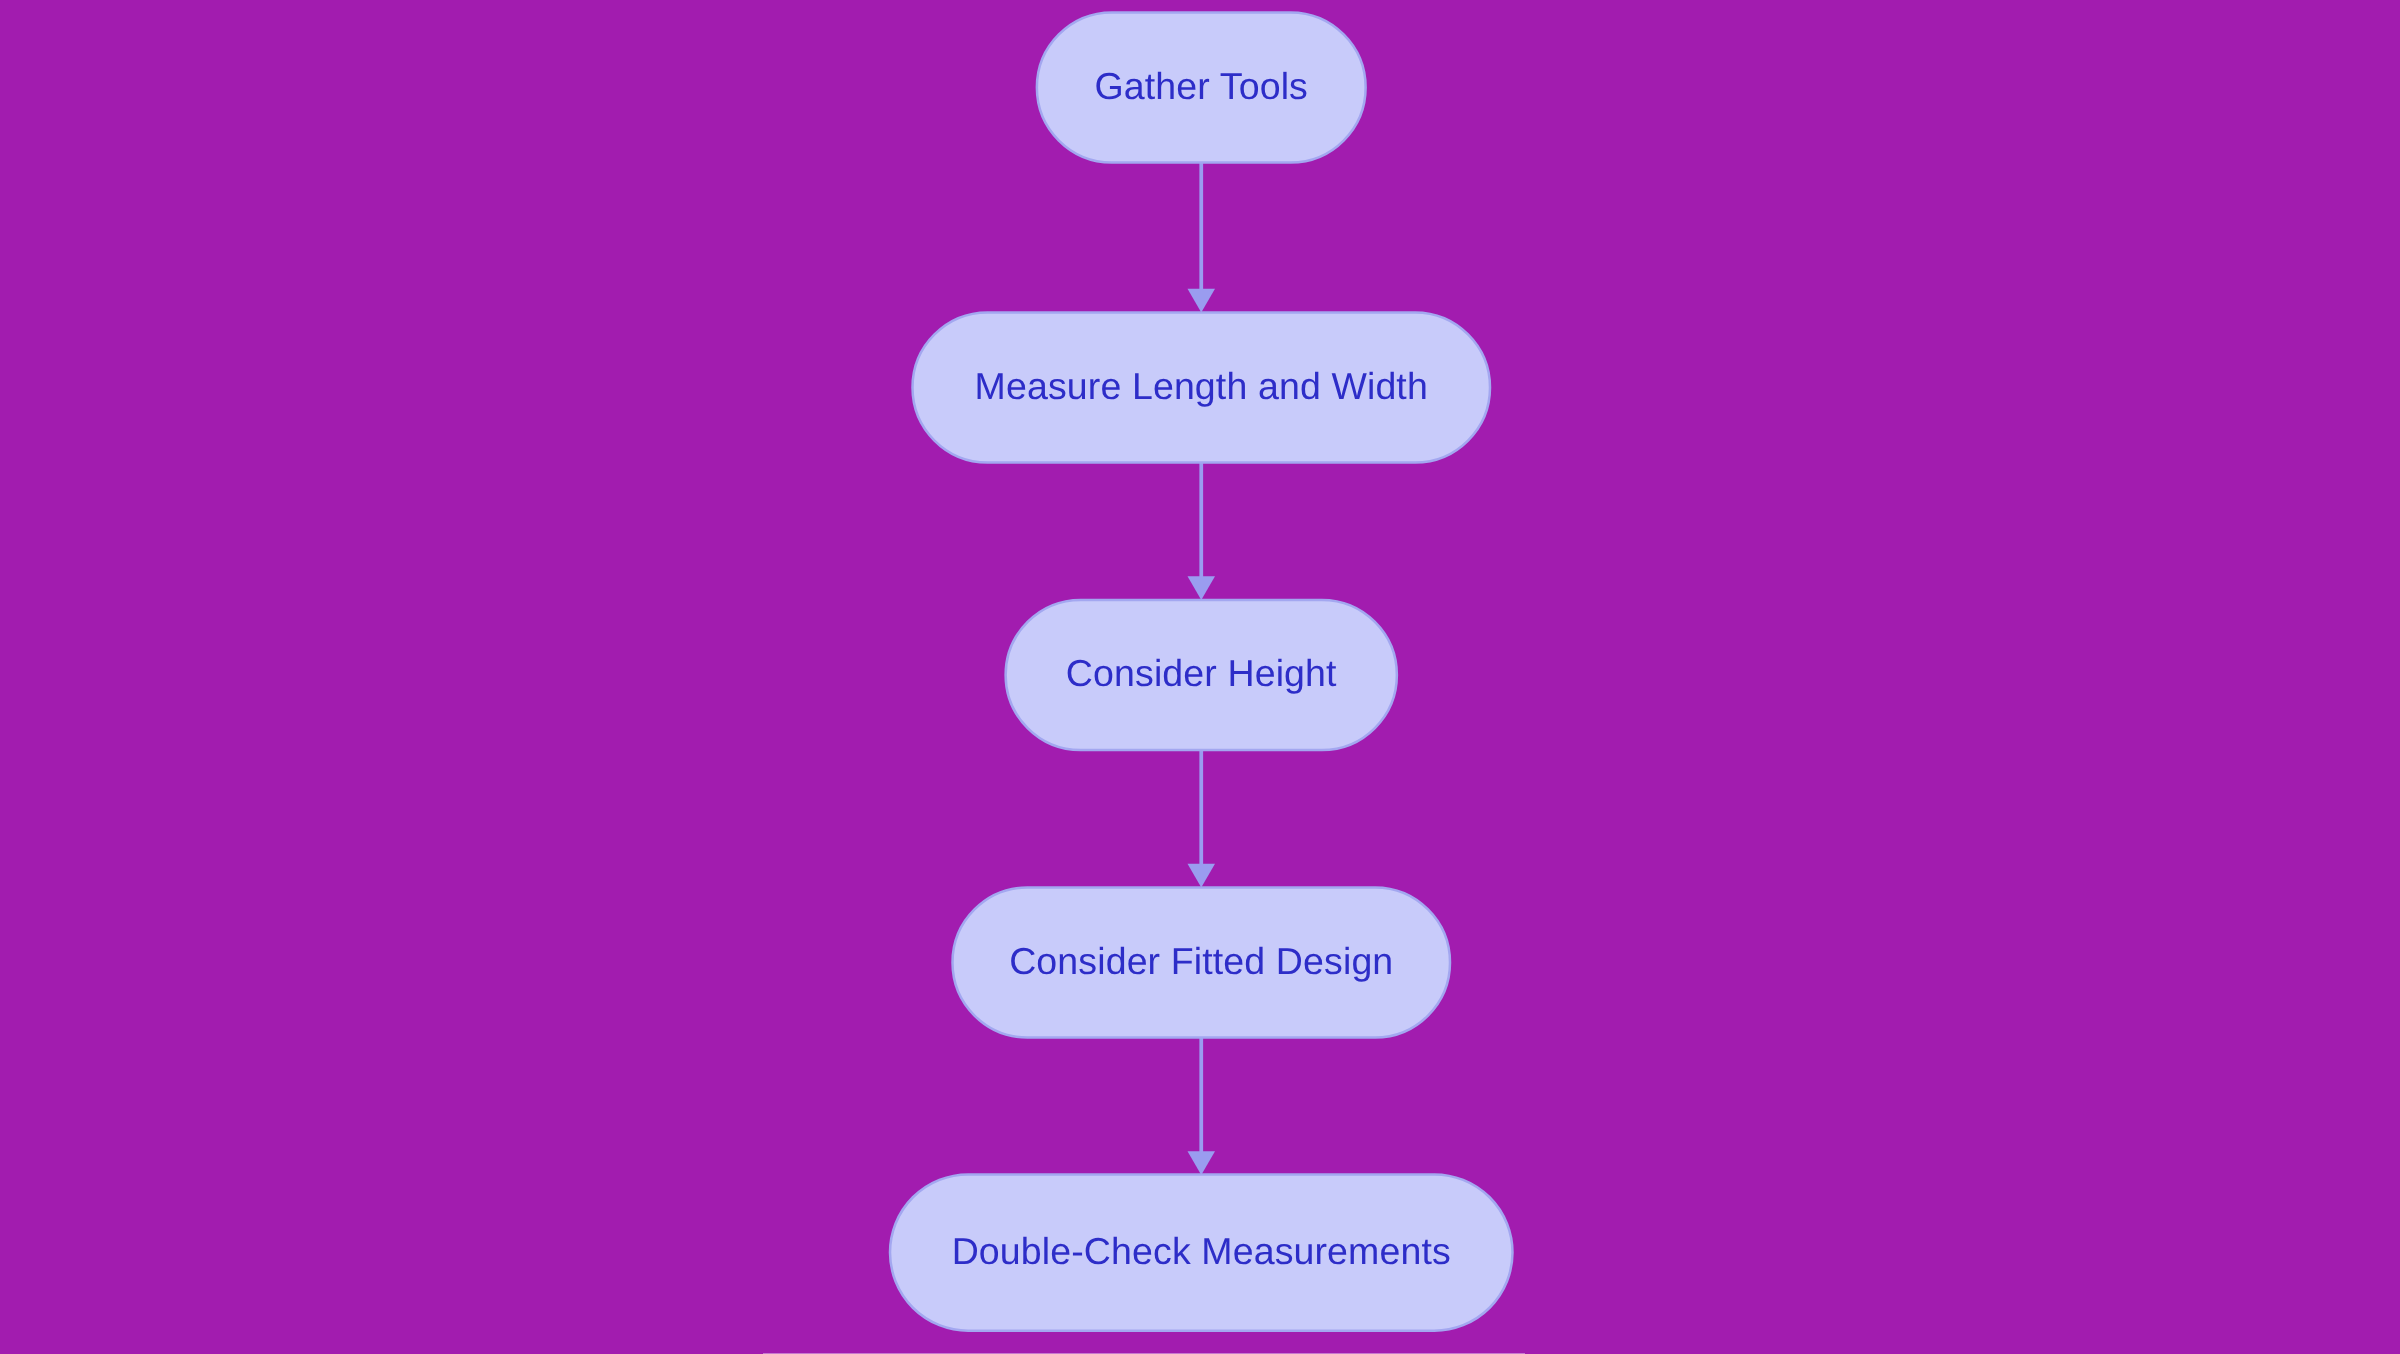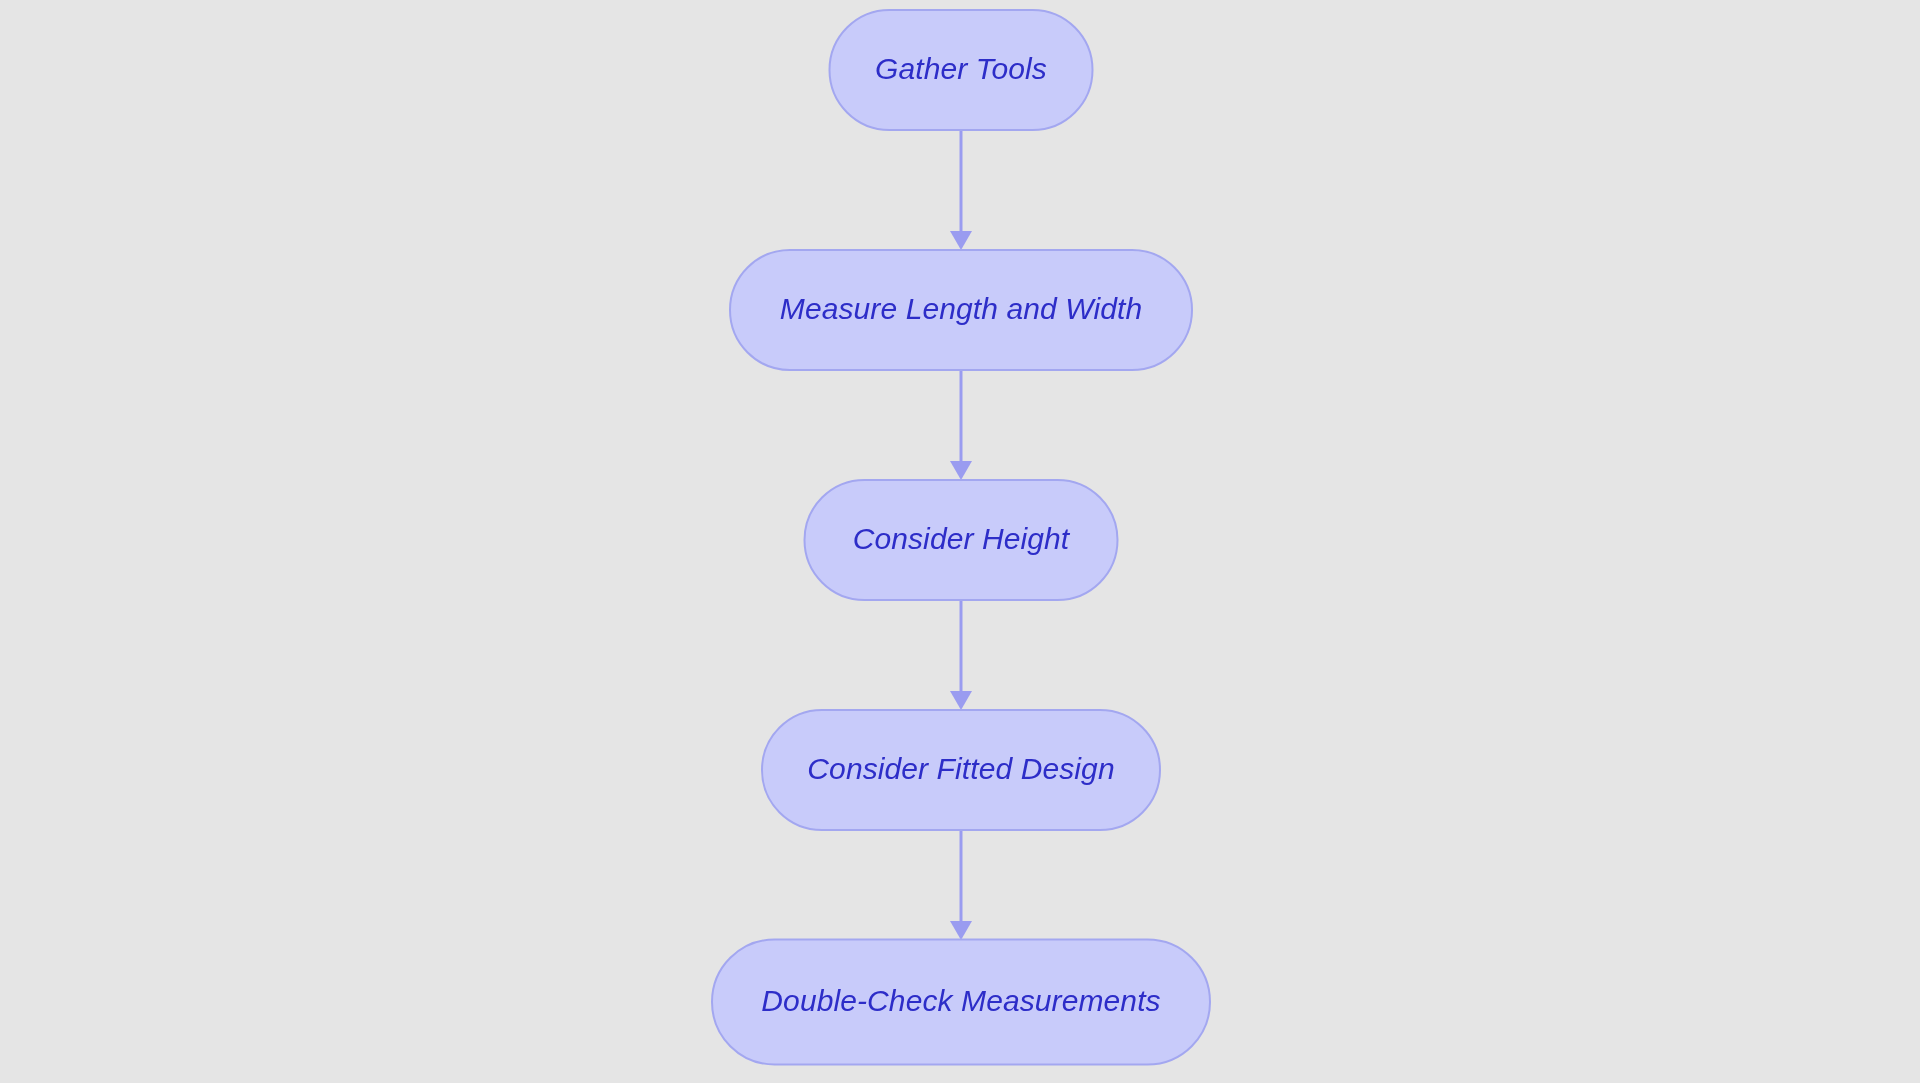--- a/index.html
+++ b/index.html
@@ -11,22 +11,21 @@
   body {
     width: 1920px;
     height: 1083px;
     overflow: hidden;
     font-family: "Liberation Sans", sans-serif;
   }
   #flow-root {
     position: relative;
     width: 1920px;
     height: 1083px;
-    background: #e5e5e5;
-    font-style: italic;
+    background: #a21caf;
   }
   #flow-svg {
     position: absolute;
     top: 0;
     left: 0;
     width: 1920px;
     height: 1083px;
     display: block;
   }
   .node-shape {

